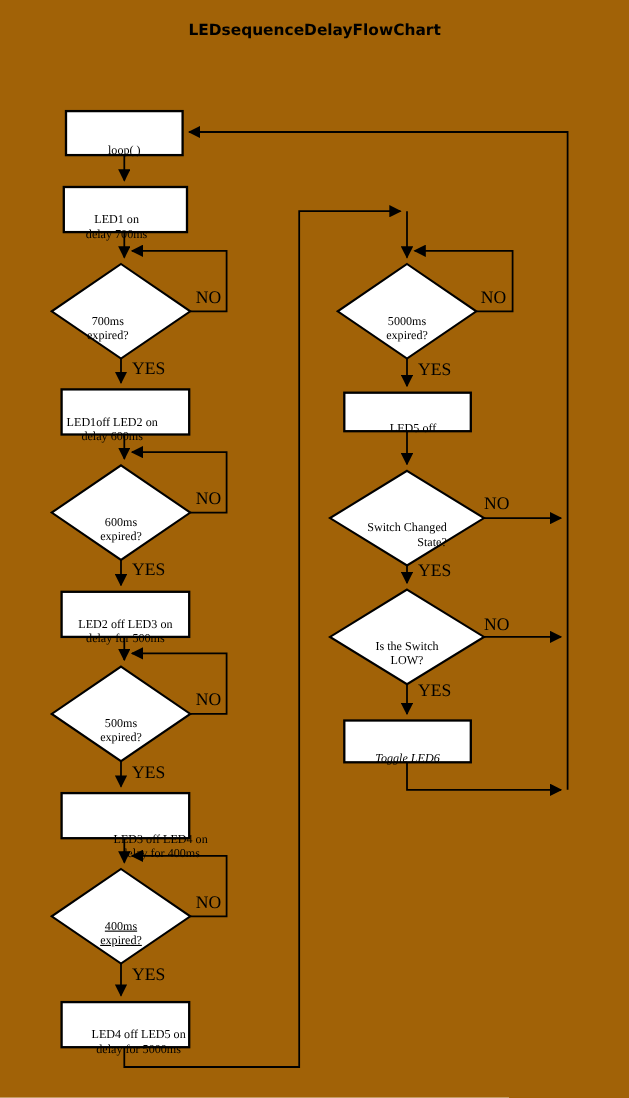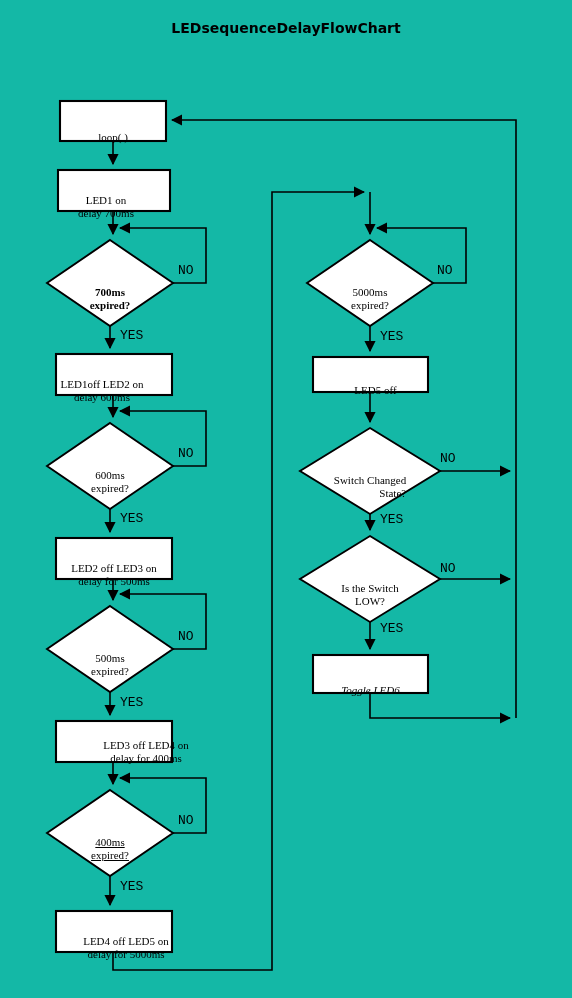--- a/index.html
+++ b/index.html
@@ -4,21 +4,21 @@
 <style>
   html, body {
     margin: 0;
     padding: 0;
     background: #ffffff;
   }
   #page {
     position: relative;
     width: 572px;
     height: 998px;
-    background: #14b8a6;
+    background: #a16207;
     overflow: hidden;
     font-family: "Liberation Serif", "DejaVu Serif", serif;
   }
   #title {
     position: absolute;
     left: 0;
     top: 20px;
     width: 572px;
     text-align: center;
     font-family: "DejaVu Sans", "Liberation Sans", sans-serif;
@@ -41,22 +41,22 @@
     font-family: "Liberation Serif", "DejaVu Serif", serif;
     font-size: 11px;
     line-height: 13px;
     white-space: pre-line;
     pointer-events: none;
     margin-top: 16px;
   }
   .edge-label {
     position: absolute;
     color: #000000;
-    font-family: Liberation Mono, monospace;
-    font-size: 13px;
+    font-family: Liberation Serif, serif;
+    font-size: 16px;
     line-height: 11px;
     white-space: nowrap;
     pointer-events: none;
   }
 </style>
 </head>
 <body>
 
 <div id="page">
 
@@ -119,31 +119,31 @@
       <path d="M370,693 L370,718 L510,718" marker-end="url(#arrow)"></path>
 
       <path d="M516,718 L516,120 L172,120" marker-end="url(#arrow)"></path>
     </g>
   </svg>
 
   <div id="labels">
       <div class="node-label" style="left: 60px; top: 101px; width: 106px; height: 40px; display: flex; align-items: center; justify-content: center;">loop( )</div>
       <div class="node-label" style="left: 58px; top: 170px; width: 96px; height: 41px; display: flex; align-items: center; justify-content: center;">LED1 on
 delay 700ms</div>
-      <div class="node-label" style="left: 47px; top: 240px; width: 126px; height: 86px; display: flex; align-items: center; justify-content: center; font-weight: bold;">700ms
+      <div class="node-label" style="left: 35px; top: 240px; width: 126px; height: 86px; display: flex; align-items: center; justify-content: center;">700ms
 expired?</div>
       <div class="node-label" style="left: 56px; top: 354px; width: 92px; height: 41px; display: flex; align-items: center; justify-content: center;">LED1off LED2 on
 delay 600ms</div>
       <div class="node-label" style="left: 47px; top: 423px; width: 126px; height: 86px; display: flex; align-items: center; justify-content: center;">600ms
 expired?</div>
       <div class="node-label" style="left: 56px; top: 538px; width: 116px; height: 41px; display: flex; align-items: center; justify-content: center;">LED2 off LED3 on
 delay for 500ms</div>
       <div class="node-label" style="left: 47px; top: 606px; width: 126px; height: 86px; display: flex; align-items: center; justify-content: center;">500ms
 expired?</div>
-      <div class="node-label" style="left: 56px; top: 715px; width: 116px; height: 41px; display: flex; align-items: center; justify-content: center; padding-left: 32px;">LED3 off LED4 on
+      <div class="node-label" style="left: 56px; top: 733px; width: 116px; height: 41px; display: flex; align-items: center; justify-content: center; padding-left: 32px;">LED3 off LED4 on
 delay for 400ms</div>
       <div class="node-label" style="left: 47px; top: 790px; width: 126px; height: 86px; display: flex; align-items: center; justify-content: center; text-decoration: underline;">400ms
 expired?</div>
       <div class="node-label" style="left: 56px; top: 911px; width: 140px; height: 41px; display: flex; align-items: center; justify-content: center;">LED4 off LED5 on
 delay for 5000ms</div>
       <div class="node-label" style="left: 307px; top: 240px; width: 126px; height: 86px; display: flex; align-items: center; justify-content: center;">5000ms
 expired?</div>
       <div class="node-label" style="left: 313px; top: 357px; width: 125px; height: 35px; display: flex; align-items: center; justify-content: center;">LED5 off</div>
       <div class="node-label" style="left: 300px; top: 428px; width: 140px; height: 86px; display: flex; align-items: center; justify-content: center; text-align: right;">Switch Changed
 State?</div>

